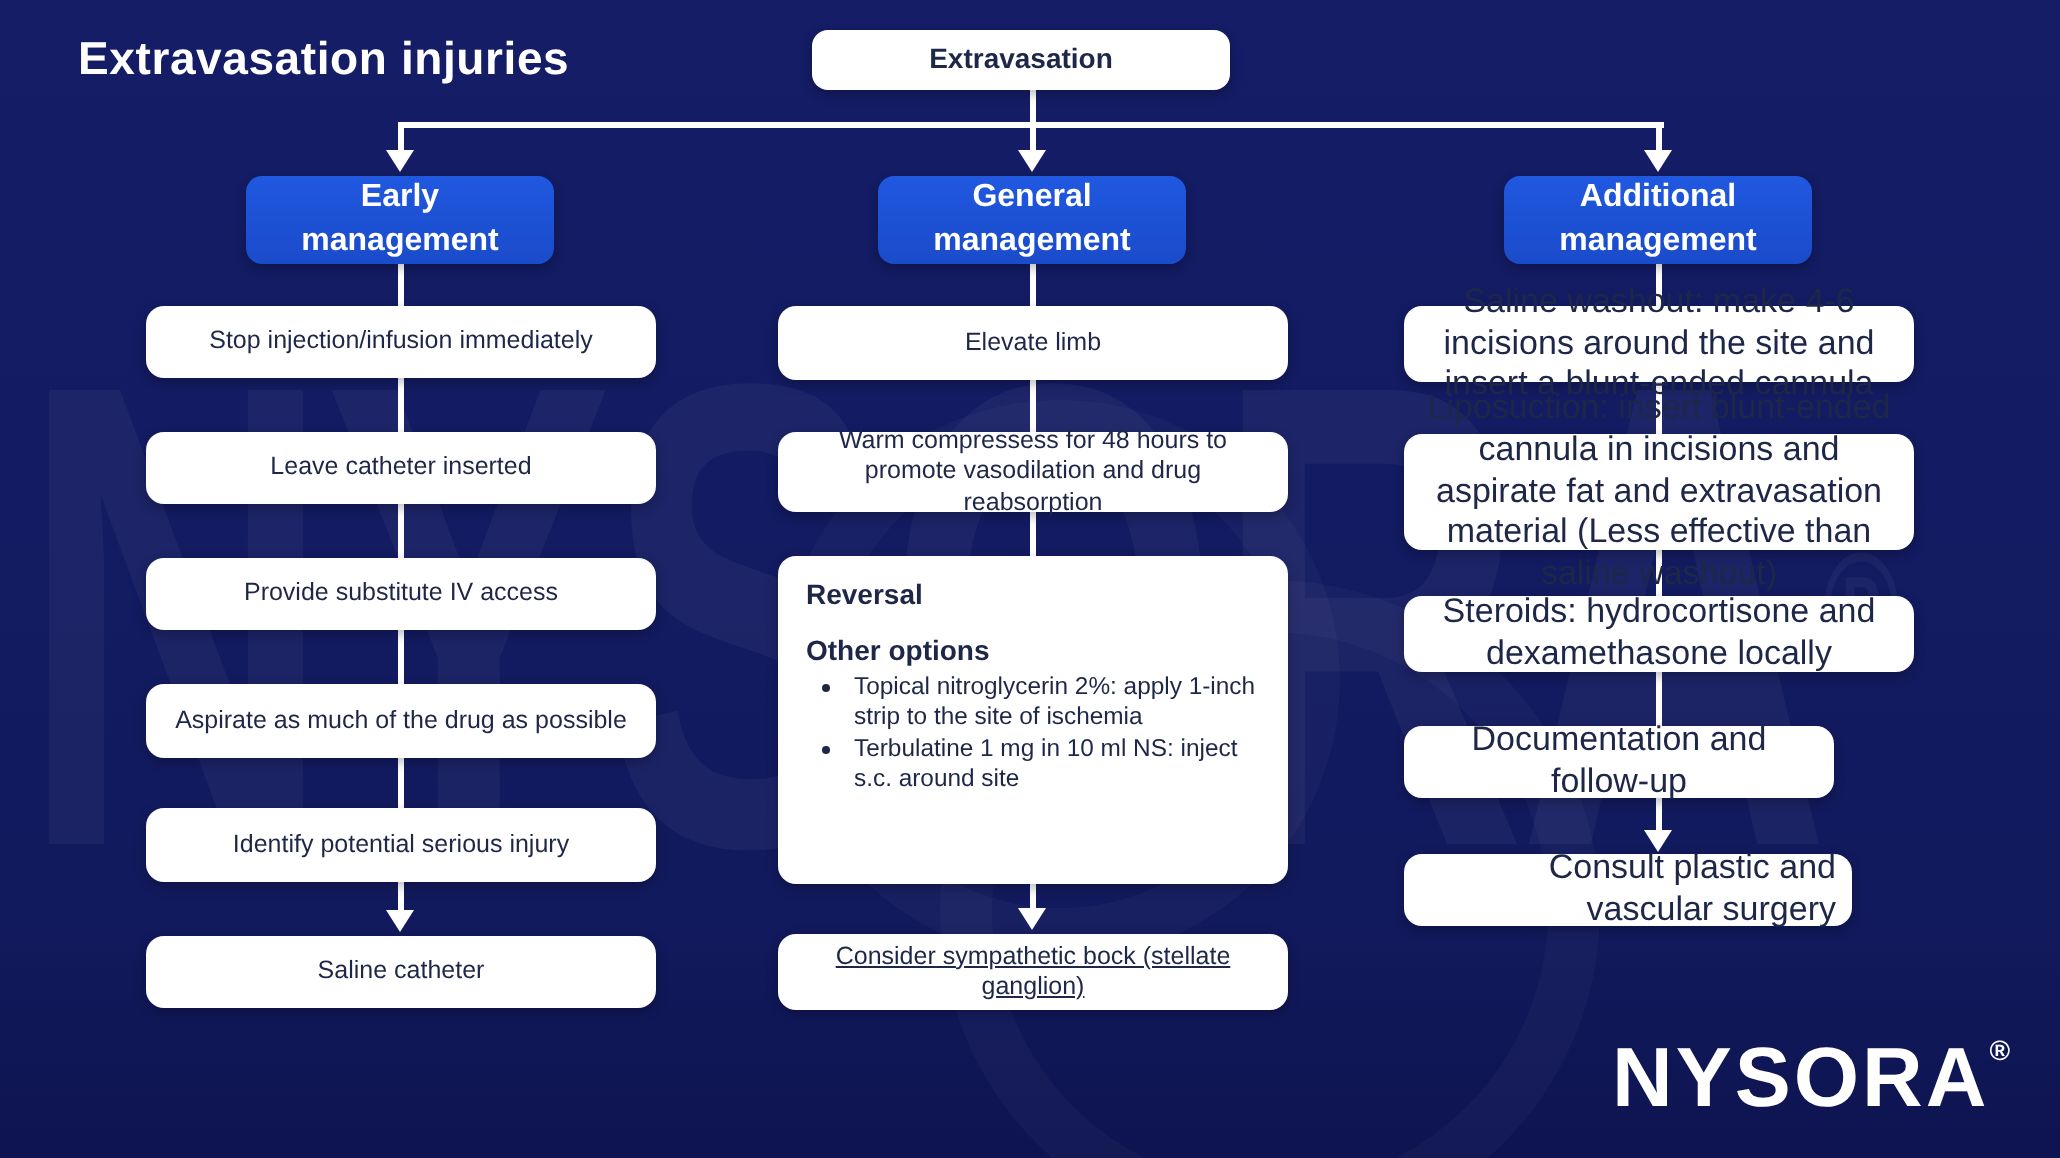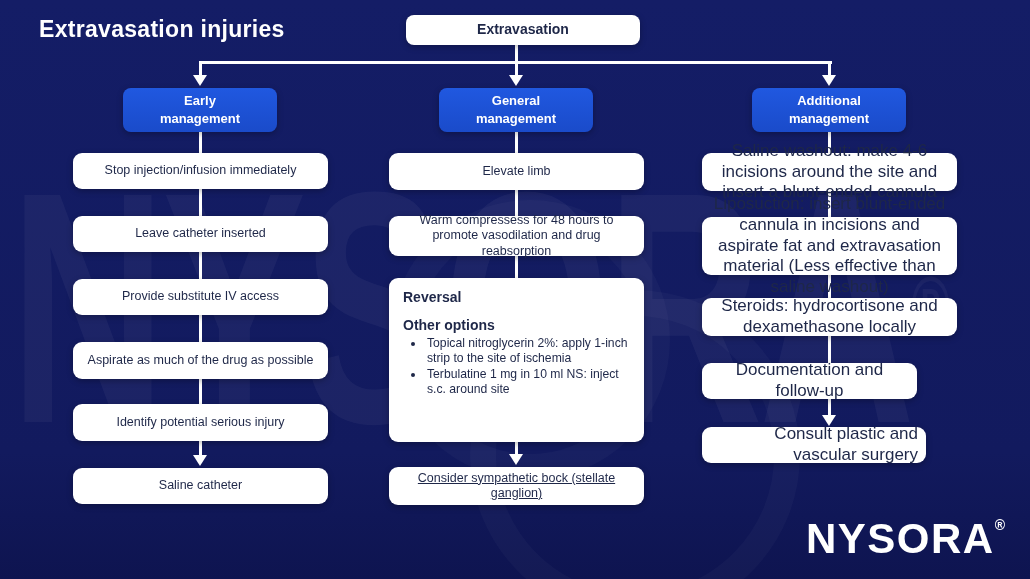--- a/index.html
+++ b/index.html
@@ -45,21 +45,21 @@
     background:#ffffff; border-radius:9px;
     display:flex; align-items:center; justify-content:center;
     text-align:center; color:#1e2748;
     font-size:12.5px; line-height:1.22; font-weight:500;
     padding:3px 12px;
     box-shadow:0 2px 6px rgba(0,0,0,0.28);
   }
   .root-node { font-size:14px; font-weight:600; border-radius:8px; }
   .header-node {
     background:linear-gradient(180deg,#2058e0,#1a4bca);
-    color:#ffffff; font-size:13px; font-weight:600;
+    color:#ffffff; font-size:16px; font-weight:600;
     line-height:1.35; border-radius:8px; padding:3px 20px;
   }
   .col-right .node { font-size:17px; padding:2px 8px; }
   .detail-node {
     flex-direction:column; align-items:flex-start; justify-content:flex-start;
     text-align:left; font-size:12.2px; padding:11px 8px 8px 14px;
     line-height:1.24;
   }
   .detail-node .sec-heading { font-weight:bold; font-size:14px; }
   .detail-node ul { list-style:disc; padding-left:22px; margin:1px 0 0 0; }
@@ -94,21 +94,21 @@
   <div class="line" style="left:827.5px; top:61px; width:3px; height:16px;"></div>
   <div class="arrowhead" style="left:822px; top:75px;"></div>
 
   <div class="line" style="left:198.5px; top:132px; width:3px; height:324px;"></div>
   <div class="arrowhead" style="left:193px; top:455px;"></div>
   <div class="line" style="left:514.5px; top:132px; width:3px; height:323px;"></div>
   <div class="arrowhead" style="left:509px; top:454px;"></div>
   <div class="line" style="left:827.5px; top:132px; width:3px; height:284px;"></div>
   <div class="arrowhead" style="left:822px; top:415px;"></div>
 
-  <div class="node root-node" style="left:406px; top:15px; width:234px; height:30px;">Extravasation</div>
+  <div class="node root-node" style="left:406px; top:15px; width:209px; height:30px;">Extravasation</div>
 
   <div class="node header-node" style="left:123px; top:88px; width:154px; height:44px;">Early management</div>
   <div class="node header-node" style="left:439px; top:88px; width:154px; height:44px;">General management</div>
   <div class="node header-node" style="left:752px; top:88px; width:154px; height:44px;">Additional management</div>
 
   <div class="col-left">
     <div class="node" style="left:73px; top:153px; width:255px; height:36px;">Stop injection/infusion immediately</div>
     <div class="node" style="left:73px; top:216px; width:255px; height:36px;">Leave catheter inserted</div>
     <div class="node" style="left:73px; top:279px; width:255px; height:36px;">Provide substitute IV access</div>
     <div class="node" style="left:73px; top:342px; width:255px; height:37px;">Aspirate as much of the drug as possible</div>

